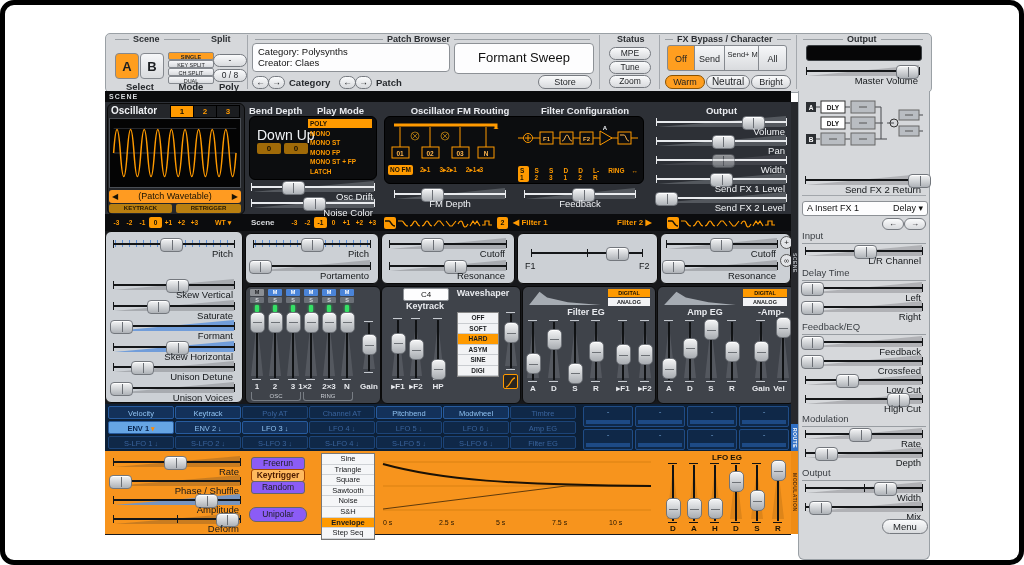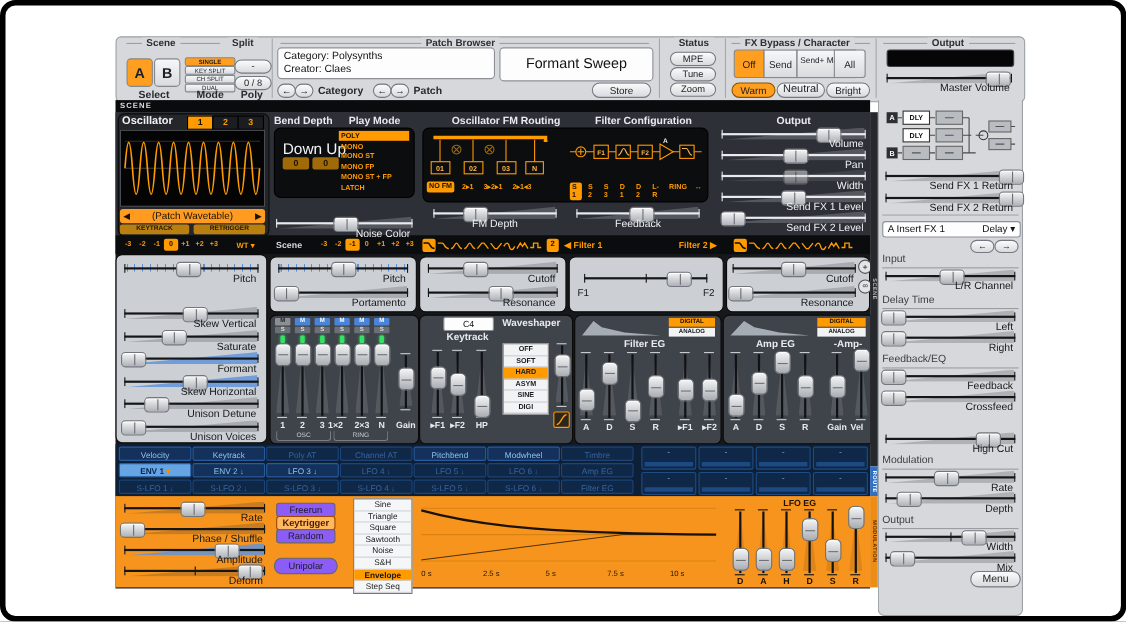--- a/index.html
+++ b/index.html
@@ -303,20 +303,26 @@
   <div class="dkbox" style="left:244px;top:111px;width:126px;height:62px"></div>
   <div class="t" style="left:252px;top:122px;font-size:14px;color:#f2f4f7">Down Up</div>
   <div class="t c" style="left:252px;top:138px;width:24px;height:11px;background:#a06a08;color:#1c1200;font-size:8px;font-weight:bold;line-height:11px;border-radius:2px">0</div>
   <div class="t c" style="left:279px;top:138px;width:24px;height:11px;background:#a06a08;color:#1c1200;font-size:8px;font-weight:bold;line-height:11px;border-radius:2px">0</div>
   <div class="pm sel" style="left:303px;top:114px">POLY</div>
   <div class="pm" style="left:303px;top:123.5px">MONO</div>
   <div class="pm" style="left:303px;top:133px">MONO ST</div>
   <div class="pm" style="left:303px;top:142.5px">MONO FP</div>
   <div class="pm" style="left:303px;top:152px">MONO ST + FP</div>
   <div class="pm" style="left:303px;top:161.5px">LATCH</div>
+  <div class="hs d" style="left:246px;top:176px;width:124px;--p:33%">
+      <i class="wg"></i>
+      <i class="tk"></i>
+      <i class="hd"></i>
+      <span class="lb">Osc Drift</span>
+    </div>
   <div class="hs d" style="left:246px;top:192px;width:124px;--p:50%">
       <i class="wg"></i>
       <i class="tk"></i>
       <i class="hd"></i>
       <span class="lb">Noise Color</span>
     </div>
 
   <div class="t b c" style="left:395px;top:100px;width:120px;font-size:9.5px;color:#e9ebef">Oscillator FM Routing</div>
   <div class="t b c" style="left:520px;top:100px;width:120px;font-size:9.5px;color:#e9ebef">Filter Configuration</div>
   <div class="dkbox" style="left:379px;top:111px;width:258px;height:66px"></div>
@@ -825,26 +831,20 @@
     <text x="6" y="44.5" fill="#fff" font-size="6.5" font-weight="bold" text-anchor="middle">B</text>
     <rect x="16" y="36" width="24" height="12" fill="#b9bdc2" stroke="#666"></rect>
       <line x1="24" y1="42" x2="32" y2="42" stroke="#555"></line>
     <rect x="46" y="36" width="24" height="12" fill="#b9bdc2" stroke="#666"></rect>
       <line x1="54" y1="42" x2="62" y2="42" stroke="#555"></line>
     <rect x="94" y="13" width="20" height="10" fill="#b9bdc2" stroke="#666"></rect>
       <line x1="100" y1="18" x2="108" y2="18" stroke="#555"></line>
     <rect x="94" y="29" width="20" height="10" fill="#b9bdc2" stroke="#666"></rect>
       <line x1="100" y1="34" x2="108" y2="34" stroke="#555"></line>
   </svg>
-  <div class="hs" style="left:800px;top:149px;width:118px;--p:96%">
-      <i class="wg"></i>
-      <i class="tk"></i>
-      <i class="hd"></i>
-      <span class="lb">Send FX 1 Return</span>
-    </div>
   <div class="hs" style="left:800px;top:169px;width:118px;--p:96%">
       <i class="wg"></i>
       <i class="tk"></i>
       <i class="hd"></i>
       <span class="lb">Send FX 2 Return</span>
     </div>
   <div style="position:absolute;left:797px;top:190px;width:124px;height:1px;background:#a2a6ab"></div>
   <div class="whitebox" style="left:797px;top:196px;width:124px;height:13px;border-radius:3px;font-size:9px;line-height:13px">
     <span style="position:absolute;left:4px">A Insert FX 1</span>
     <span style="position:absolute;right:4px"><span>Delay</span> <span>▾</span></span>
@@ -877,20 +877,26 @@
       <i class="tk"></i>
       <i class="hd"></i>
       <span class="lb">Feedback</span>
     </div>
   <div class="hs" style="left:800px;top:350px;width:118px;--p:5%">
       <i class="wg"></i>
       <i class="tk"></i>
       <i class="hd"></i>
       <span class="lb">Crossfeed</span>
     </div>
+  <div class="hs" style="left:800px;top:369px;width:118px;--p:35%">
+      <i class="wg"></i>
+      <i class="tk"></i>
+      <i class="hd"></i>
+      <span class="lb">Low Cut</span>
+    </div>
   <div class="hs" style="left:800px;top:388px;width:118px;--p:78%">
       <i class="wg"></i>
       <i class="tk"></i>
       <i class="hd"></i>
       <span class="lb">High Cut</span>
     </div>
   <div class="sect" style="top:408px">Modulation</div>
   <div class="hs" style="left:800px;top:423px;width:118px;--p:46%">
       <i class="wg"></i>
       <i class="tk"></i>

